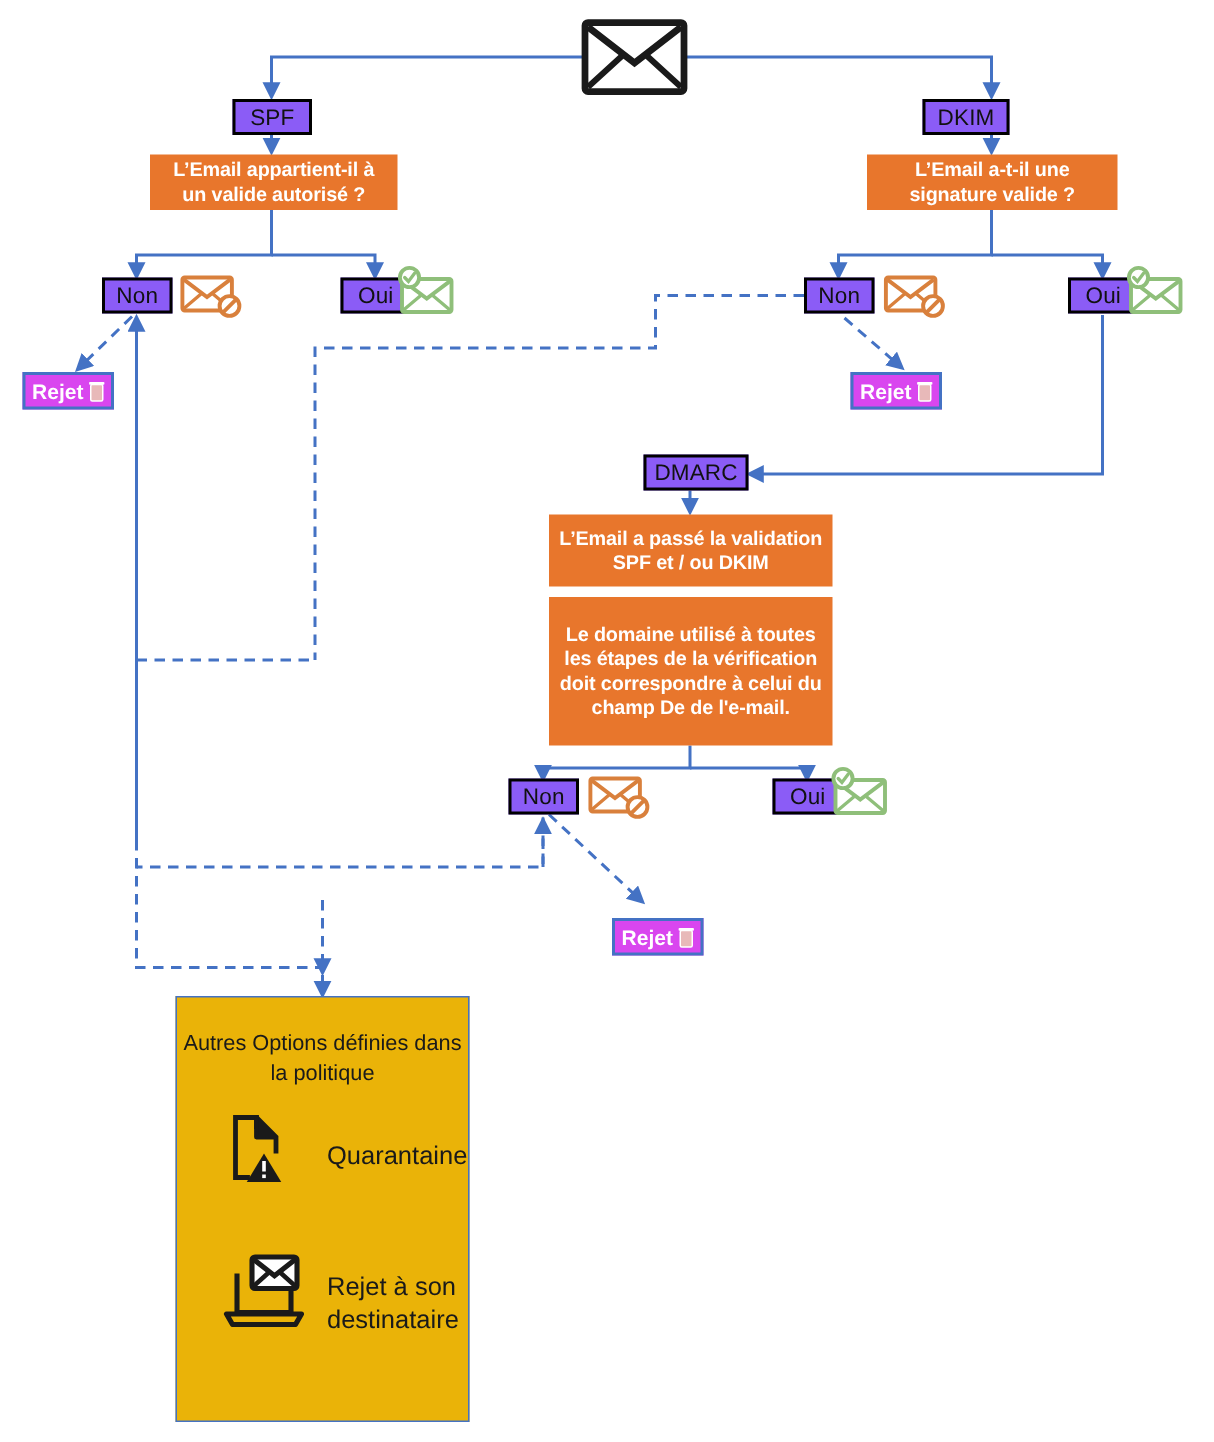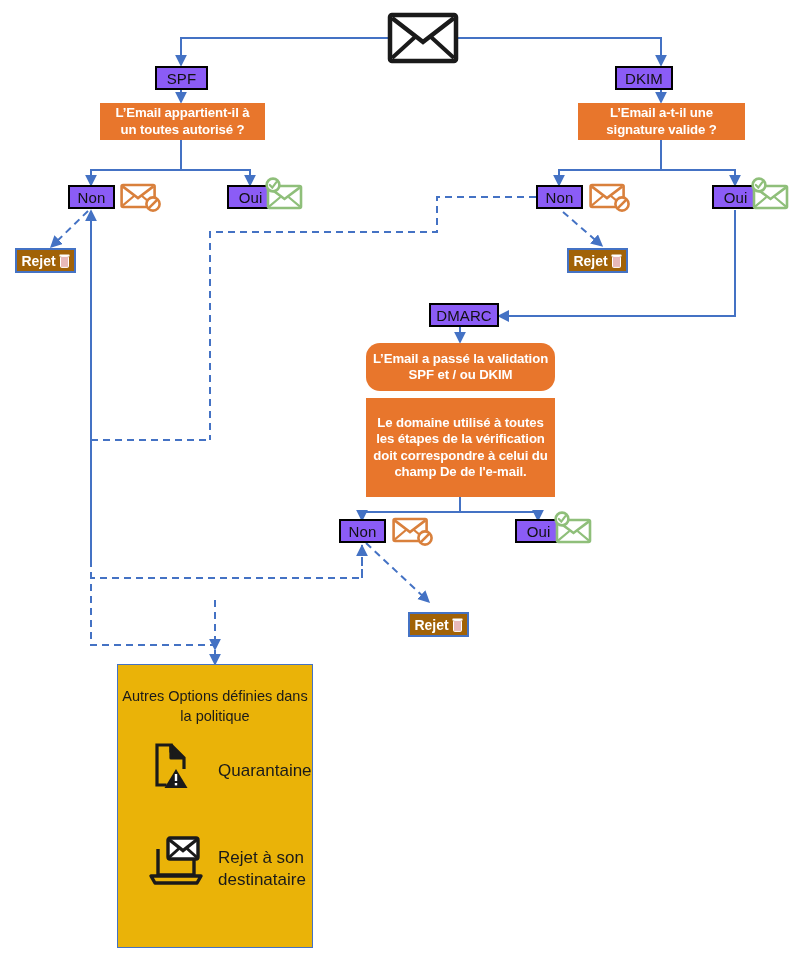--- a/index.html
+++ b/index.html
@@ -19,21 +19,21 @@
   
   .orange{
     background:#E8762C;color:#ffffff;font-weight:bold;
     display:flex;align-items:center;justify-content:center;text-align:center;
     font-size:13.2px;line-height:1.25;padding:3px 6px;box-sizing:border-box;
     letter-spacing:-0.1px;
   }
 
   
   .reject{
-    background:#a16207;border:2px solid #4472C4;color:#ffffff;font-weight:bold;
+    background:#d946ef;border:2px solid #4472C4;color:#ffffff;font-weight:bold;
     display:flex;align-items:center;justify-content:center;gap:3px;
     font-size:14px;line-height:1;padding:0 5px;box-sizing:border-box;
   }
   .reject .bin{display:inline-block;width:11px;height:14px;position:relative;}
 
   
   .panel{
     border:1.6px solid #4472C4;background:#eab308;box-sizing:border-box;
   }
   .panel-title{
@@ -113,21 +113,21 @@
       <path d="M4,5 L35,29 L66,5" fill="none" stroke="#1a1a1a" stroke-width="4.5"></path>
       <path d="M4,45 L27,24 M66,45 L43,24" fill="none" stroke="#1a1a1a" stroke-width="4"></path>
     </svg>
   </div>
 
   <div class="node tag" style="left:155px;top:66px;width:53px;height:24px;">
     <span>SPF</span>
   </div>
 
   <div class="node orange" style="left:100px;top:103px;width:165px;height:37px;">
-    <span>L’Email appartient-il à un toutes autorisé ?</span>
+    <span>L’Email appartient-il à un valide autorisé ?</span>
   </div>
 
   <div class="node tag" style="left:68px;top:185px;width:47px;height:24px;">
     <span>Non</span>
   </div>
   <div class="node icon-wrap" style="left:120px;top:183px;">
     <svg width="46" height="30" viewBox="0 0 46 30">
       <rect x="1.6" y="2" width="33" height="22" rx="1.5" fill="#ffffff" stroke="#D9803C" stroke-width="2.6"></rect>
       <path d="M2.6,3.4 L18,15 L33.4,3.4" fill="none" stroke="#D9803C" stroke-width="2.6"></path>
       <path d="M2.6,22.6 L14,13 M33.4,22.6 L22,13" fill="none" stroke="#D9803C" stroke-width="2.2"></path>
@@ -200,21 +200,21 @@
         <rect x="1.5" y="2.4" width="8" height="11" rx="1" fill="#E8B9B9" stroke="#ffffff" stroke-width="1"></rect>
         <rect x="0.4" y="0.6" width="10.2" height="1.9" rx=".6" fill="#ffffff"></rect>
       </svg>
     </span>
   </div>
 
   <div class="node tag" style="left:429px;top:303px;width:70px;height:24px;">
     <span>DMARC</span>
   </div>
 
-  <div class="node orange" style="left:366px;top:343px;width:189px;height:48px;border-radius:14px;">
+  <div class="node orange" style="left:366px;top:343px;width:189px;height:48px;">
     <span>L’Email a passé la validation SPF et / ou DKIM</span>
   </div>
 
   <div class="node orange" style="left:366px;top:398px;width:189px;height:99px;">
     <span>Le domaine utilisé à toutes les étapes de la vérification doit correspondre à celui du champ De de l'e-mail.</span>
   </div>
 
   <div class="node tag" style="left:339px;top:519px;width:47px;height:24px;">
     <span>Non</span>
   </div>

